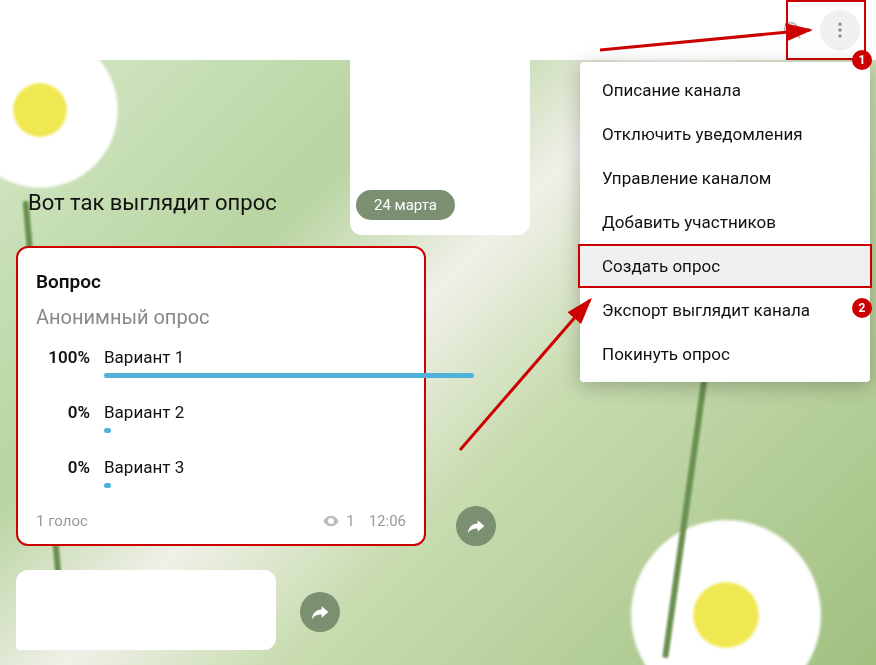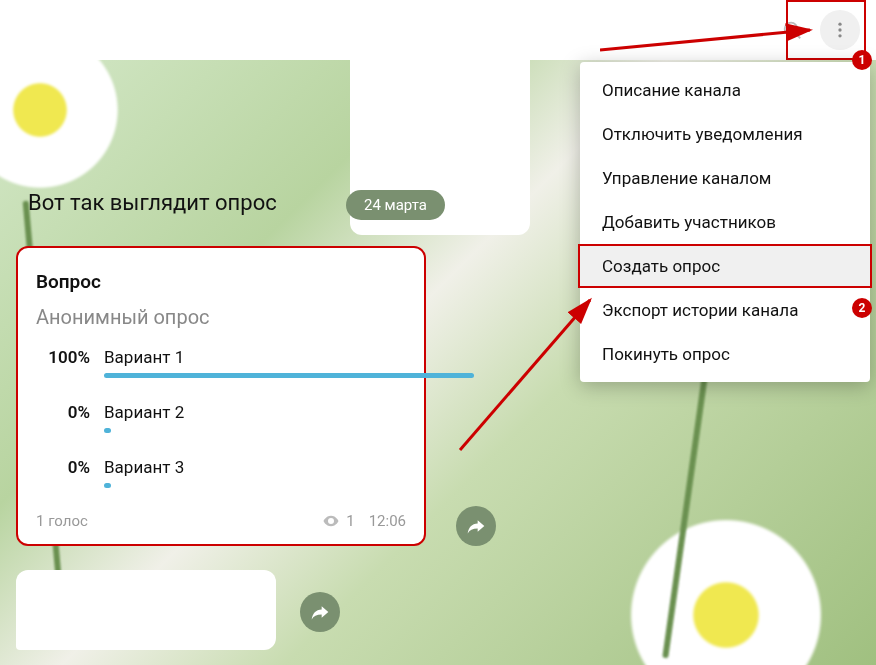--- a/index.html
+++ b/index.html
@@ -94,21 +94,21 @@
       top: 130px;
       left: 28px;
       font-size: 22px;
       color: #111;
       font-weight: 400;
     }
 
     .date-pill {
       position: absolute;
       top: 130px;
-      left: 346px;
+      left: 356px;
       background: #7a9070;
       color: #fff;
       font-size: 15px;
       padding: 6px 18px;
       border-radius: 16px;
     }
 
     .poll-card {
       position: absolute;
       top: 186px;
@@ -358,16 +358,16 @@
 
 <div class="context-menu">
   <div class="menu-item">Описание канала</div>
   <div class="menu-item">Отключить уведомления</div>
   <div class="menu-item">Управление каналом</div>
   <div class="menu-item">Добавить участников</div>
   <div class="menu-item highlighted">
     <span>Создать опрос</span>
     <div class="menu-item-outline"></div>
   </div>
-  <div class="menu-item">Экспорт истории канала</div>
+  <div class="menu-item">Экспорт выглядит канала</div>
   <div class="menu-item">Покинуть опрос</div>
 </div>
 <div class="badge b-two">2</div>
 
 </body></html>

